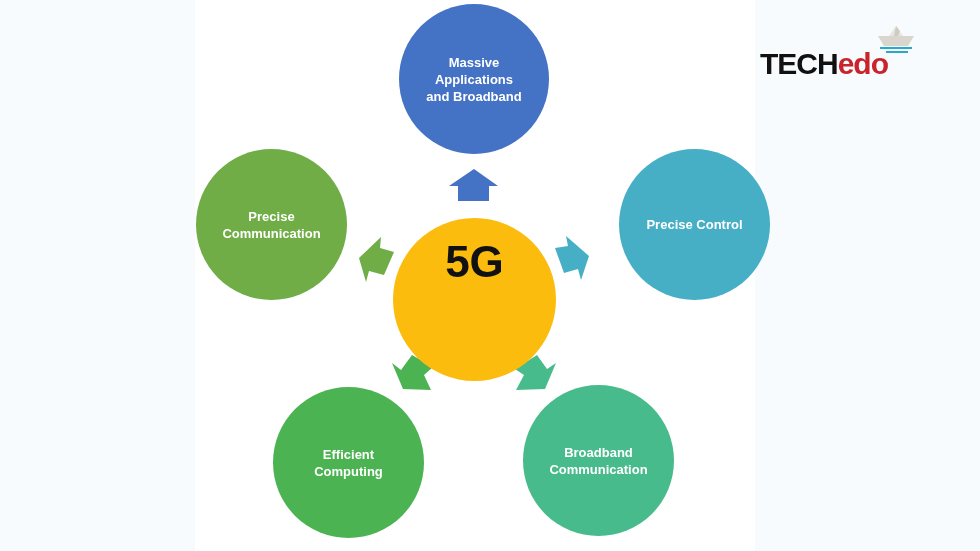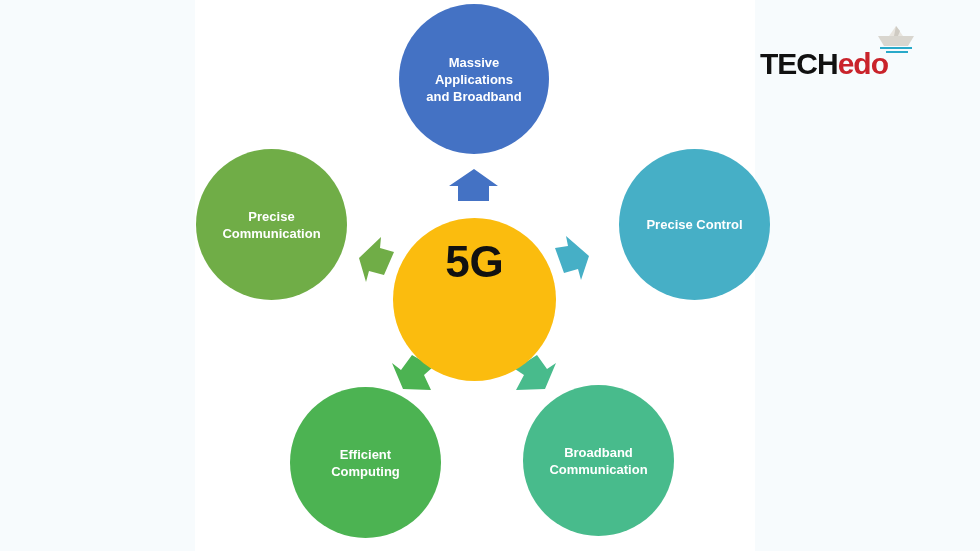--- a/index.html
+++ b/index.html
@@ -133,21 +133,21 @@
   </div>
 </div>
 
 <div class="node" style="left:523px; top:385px; width:151px; height:151px; background:#48bb8c;">
   <div>
     <span>Broadband</span>
     <span>Communication</span>
   </div>
 </div>
 
-<div class="node" style="left:290px; top:387px; width:151px; height:151px; background:#4cb352;">
+<div class="node" style="left:273px; top:387px; width:151px; height:151px; background:#4cb352;">
   <div>
     <span>Efficient</span>
     <span>Computing</span>
   </div>
 </div>
 
 <div class="node" style="left:196px; top:149px; width:151px; height:151px; background:#70ad47;">
   <div>
     <span>Precise</span>
     <span>Communication</span>

